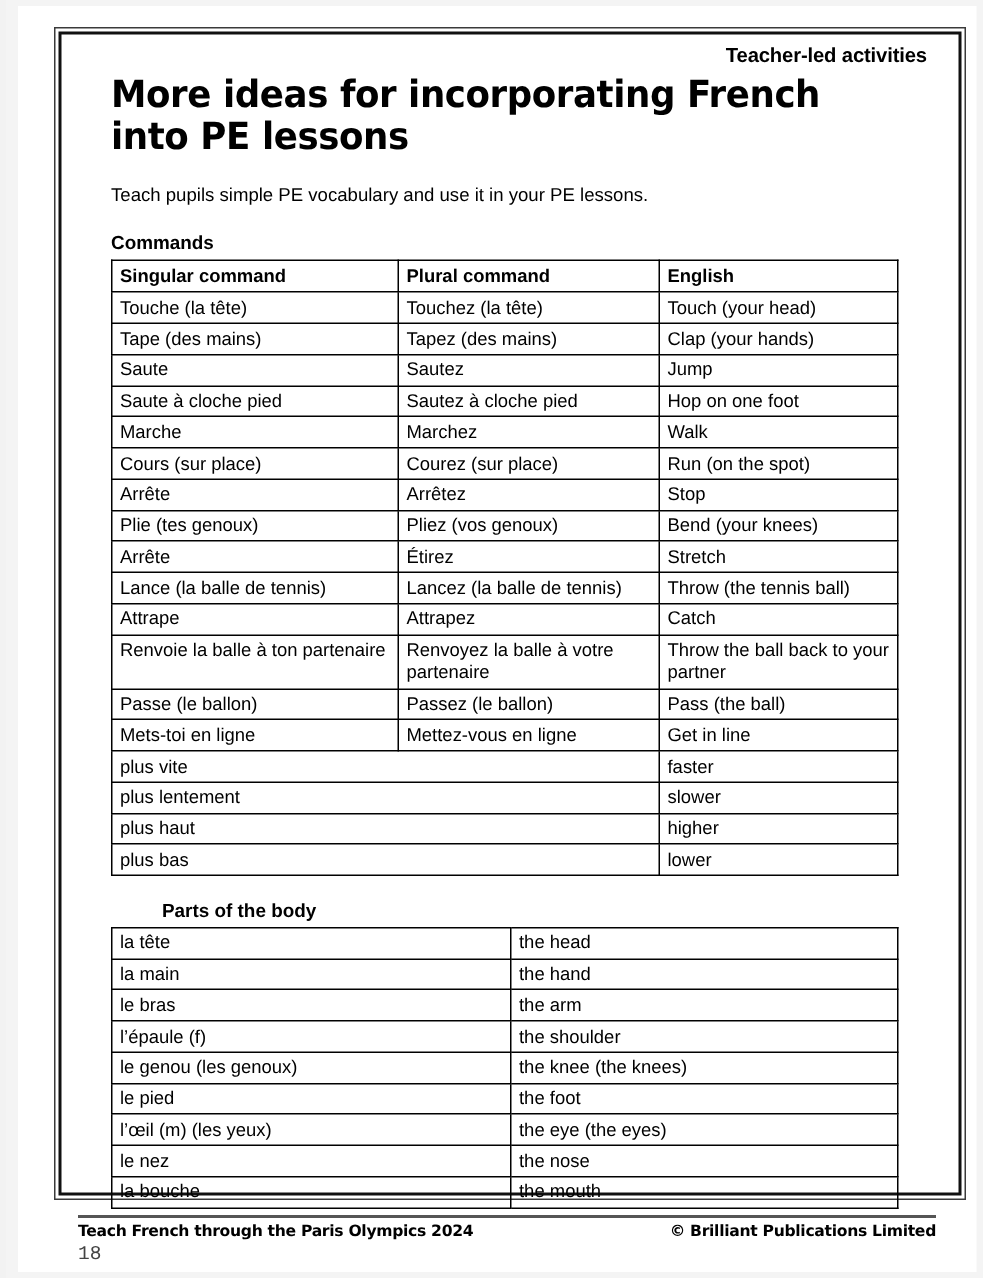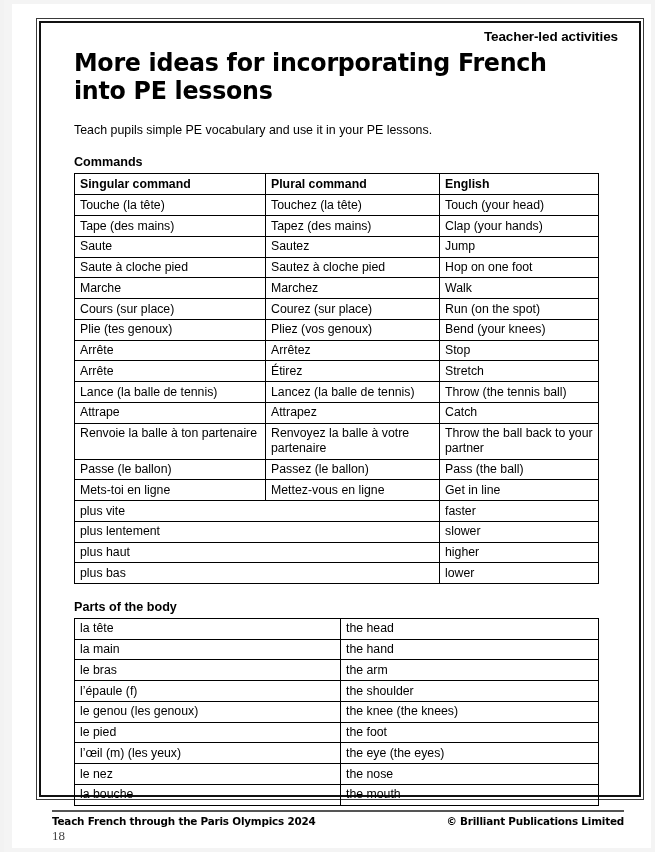--- a/index.html
+++ b/index.html
@@ -87,21 +87,21 @@
     line-height: 1.2;
   }
 
   
   .section-head {
     font-size: 12.6px;
     font-weight: bold;
     margin: 18px 0 3px 0;
     line-height: 1.1;
   }
-  .section-head.body-parts { margin-top: 17px; }
+  .section-head.body-parts { margin-top: 17px; margin-left: 34px; }
 
   
   table {
     border-collapse: collapse;
     width: 524px;
     table-layout: fixed;
   }
   table.cmd-table col.c1 { width: 191px; }
   table.cmd-table col.c2 { width: 174px; }
   table.cmd-table col.c3 { width: 159px; }
@@ -139,21 +139,21 @@
   .footer-row {
     display: flex;
     justify-content: space-between;
     align-items: flex-start;
     font-family: "DejaVu Sans", sans-serif;
     font-weight: 900;
     font-size: 10.4px;
     letter-spacing: -0.2px;
   }
   .page-number {
-    font-family: Liberation Serif, serif;
+    font-family: Liberation Mono, monospace;
     font-weight: normal;
     font-size: 13px;
     color: #444;
     margin-top: 1px;
   }
 </style>
 </head>
 <body>
 
 <div class="page">
@@ -211,28 +211,28 @@
             <td>Marche</td>
             <td>Marchez</td>
             <td>Walk</td>
           </tr>
           <tr>
             <td>Cours (sur place)</td>
             <td>Courez (sur place)</td>
             <td>Run (on the spot)</td>
           </tr>
           <tr>
+            <td>Arrête</td>
+            <td>Arrêtez</td>
+            <td>Stop</td>
+          </tr>
+          <tr>
             <td>Plie (tes genoux)</td>
             <td>Pliez (vos genoux)</td>
             <td>Bend (your knees)</td>
-          </tr>
-          <tr>
-            <td>Arrête</td>
-            <td>Arrêtez</td>
-            <td>Stop</td>
           </tr>
           <tr>
             <td>Arrête</td>
             <td>Étirez</td>
             <td>Stretch</td>
           </tr>
           <tr>
             <td>Lance (la balle de tennis)</td>
             <td>Lancez (la balle de tennis)</td>
             <td>Throw (the tennis ball)</td>

